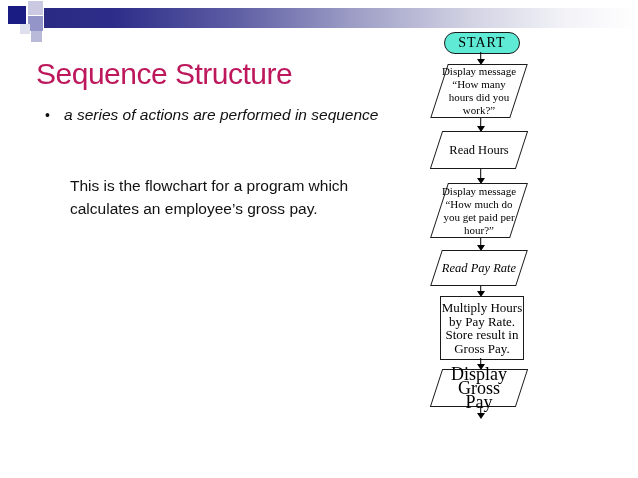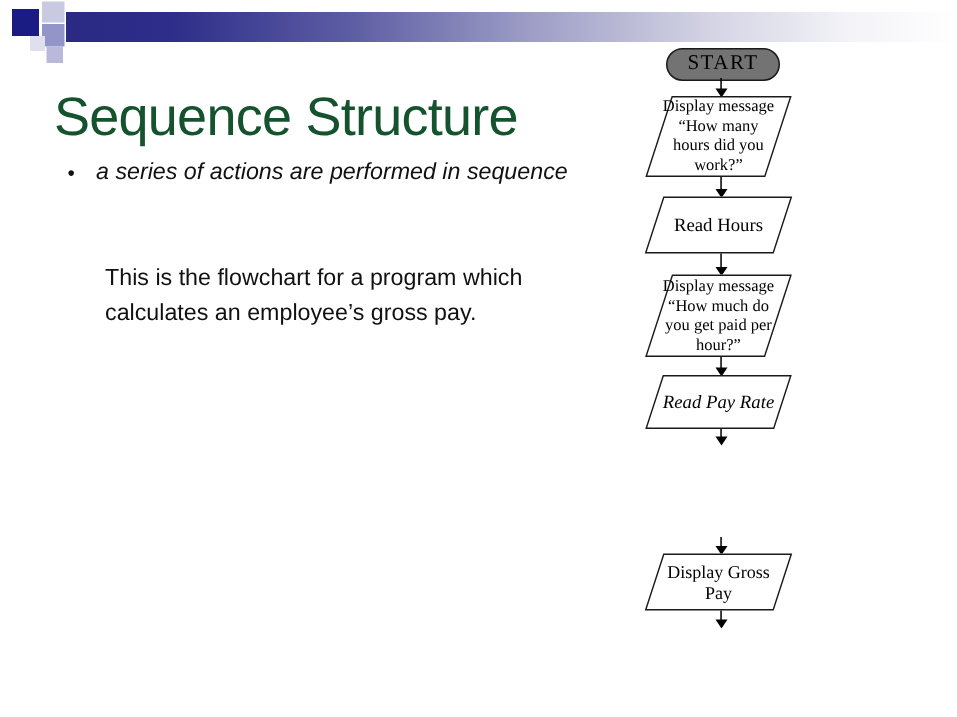--- a/index.html
+++ b/index.html
@@ -17,21 +17,21 @@
   .sq { position:absolute; }
   .sq-dark  { left:8px;  top:6px;  width:18px; height:18px; background:#1b1b84; }
   .sq-light { left:28px; top:1px;  width:15px; height:14px; background:#c9c9e2; }
   .sq-mid   { left:28px; top:16px; width:15px; height:15px; background:#9394c8; }
   .sq-pale  { left:20px; top:24px; width:10px; height:10px; background:#dfdfee; }
   .sq-small { left:31px; top:31px; width:11px; height:11px; background:#b9b9da; }
 
   
   .title {
     position:absolute; left:36px; top:57px; margin:0;
-    font-size:36px; font-weight:400; letter-spacing:-0.5px; color:#14532d;
+    font-size:30px; font-weight:400; letter-spacing:-0.5px; color:#be185d;
     white-space:nowrap;
   }
   .bullet-row {
     position:absolute; left:45px; top:105px; display:flex; align-items:flex-start;
     font-size:15.5px; color:#111;
   }
   .bullet-marker { width:19px; font-size:14px; line-height:20px; }
   .bullet-text { line-height:20px;font-style:italic; }
   .body-text {
     position:absolute; left:58px; top:162px; margin:12px;
@@ -39,33 +39,33 @@
   }
 
   
   .flowchart { position:absolute; left:0; top:0; width:638px; height:478px;
                font-family:"Liberation Serif", serif; color:#000; }
   .node {
     position:absolute; display:flex; align-items:center; justify-content:center;
     text-align:center;
   }
   .terminator {
-    border:1.3px solid #1a1a1a; border-radius:11px; background:#737373;
+    border:1.3px solid #1a1a1a; border-radius:11px; background:#5eead4;
   }
   .process { border:1.3px solid #1a1a1a; background:#fff; }
   .io-shape {
     position:absolute; inset:0; border:1.3px solid #1a1a1a; background:#fff;
     transform:skewX(-18deg);
   }
   .lbl { position:relative; white-space:pre-line; }
   .lbl-term { font-size:14px; letter-spacing:1px; }
   .lbl-xs  { font-size:11px; line-height:13px; }
   .lbl-sm  { font-size:12.5px; }
   .lbl-md  { font-size:13px;   line-height:13.5px; }
-  .lbl-2l  { font-size:12px; line-height:14px; }
+  .lbl-2l  { font-size:18px; line-height:14px; }
 
   .n-start { left:444px; top:32px;  width:74px; height:20px; }
   .n-io1   { left:439px; top:64px;  width:80px; height:54px; }
   .n-io2   { left:436px; top:131px; width:86px; height:38px; }
   .n-io3   { left:439px; top:183px; width:80px; height:55px; }
   .n-io4   { left:436px; top:250px; width:86px; height:36px;font-style:italic; }
   .n-proc  { left:440px; top:296px; width:82px; height:62px; }
   .n-io5   { left:436px; top:369px; width:86px; height:38px; }
   .n-end   { left:444px; top:418px; width:74px; height:21px; }
 
@@ -160,20 +160,26 @@
     <div class="node n-io4">
       <div class="io-shape"></div>
       <span class="lbl lbl-sm">Read Pay Rate</span>
     </div>
 
     <div class="arrow a5">
         <div class="shaft"></div>
         <div class="head"></div>
       </div>
 
+    <div class="node process n-proc">
+      <span class="lbl lbl-md">Multiply Hours
+by Pay Rate.
+Store result in
+Gross Pay.</span>
+    </div>
 
     <div class="arrow a6">
         <div class="shaft"></div>
         <div class="head"></div>
       </div>
 
     <div class="node n-io5">
       <div class="io-shape"></div>
       <span class="lbl lbl-2l">Display Gross
 Pay</span>

